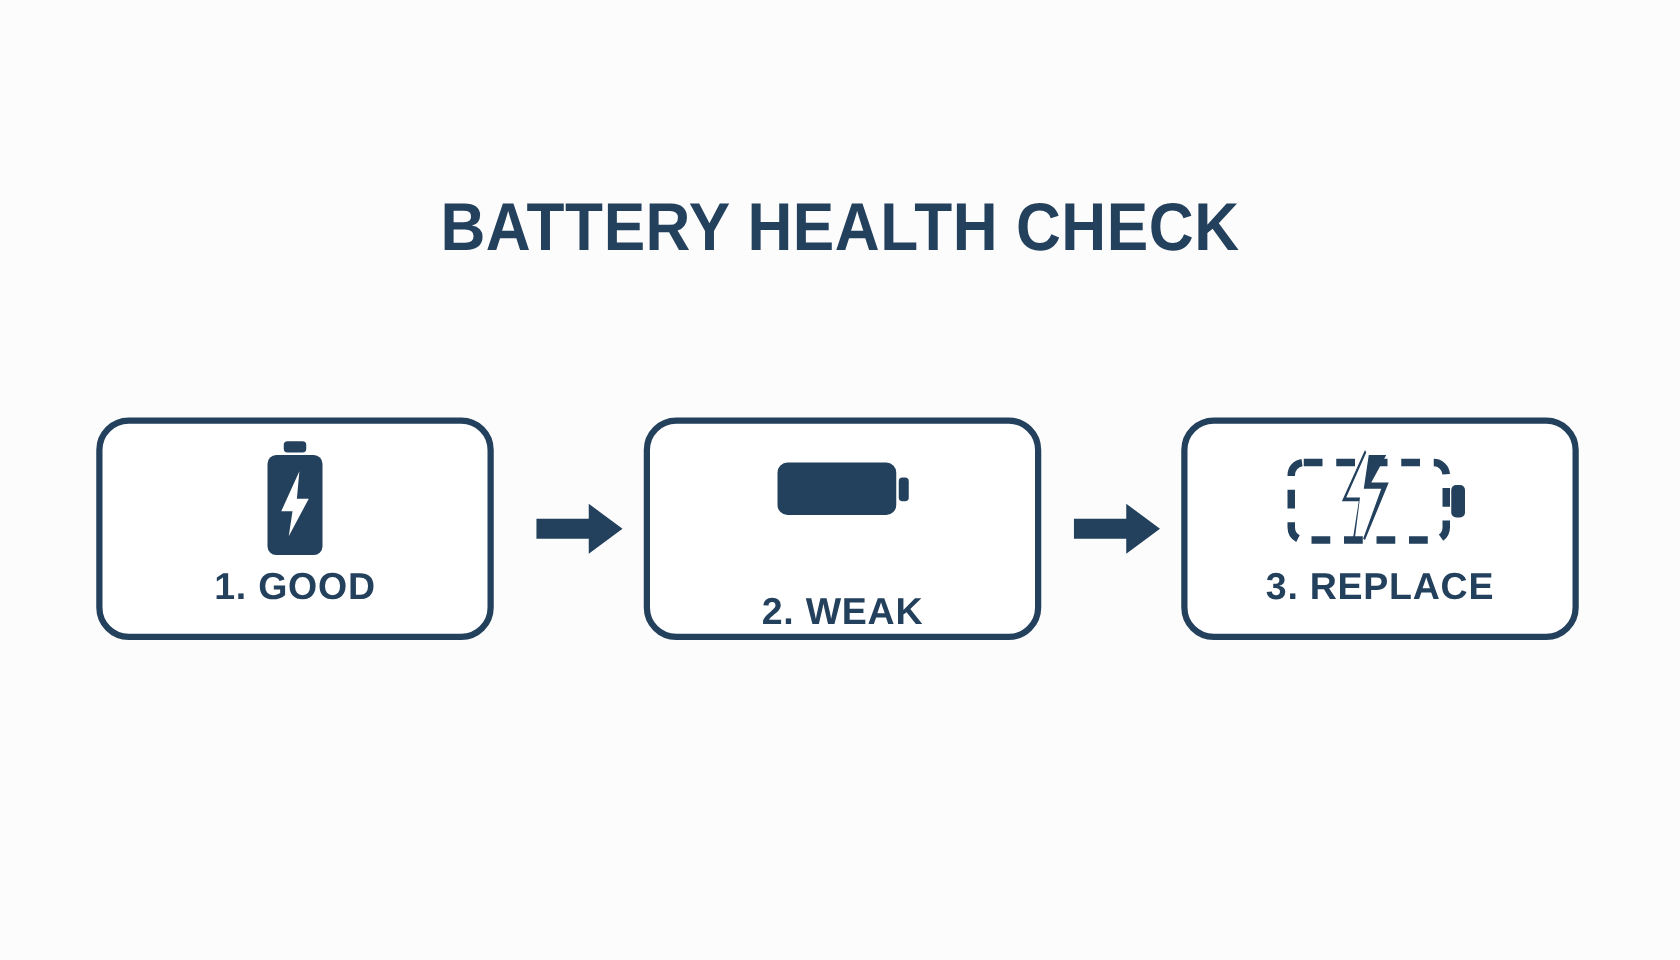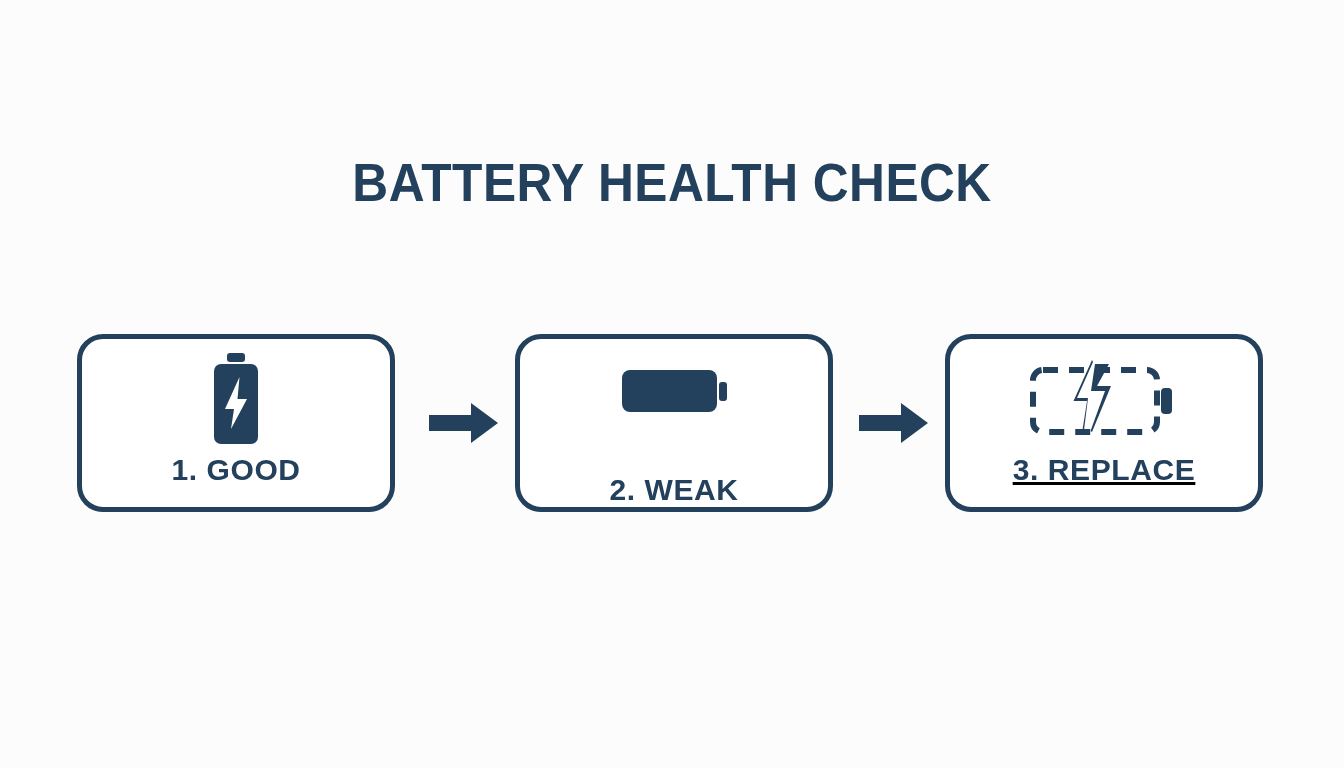--- a/index.html
+++ b/index.html
@@ -57,21 +57,21 @@
     border: 5px solid #23405c;
     border-radius: 26px;
     background: #ffffff;
     display: flex;
     flex-direction: column;
     align-items: center;
     justify-content: flex-start;
   }
   #card-good    { left: 0px; }
   #card-weak    { left: 438px; gap: 39px; }
-  #card-replace { left: 868px; text-decoration: underline; }
+  #card-replace { left: 868px; }
 
   .card-icon-wrap {
     height: 96px;
     margin-top: 12px;
     display: flex;
     align-items: center;
     justify-content: center;
   }
 
   .card-label {

